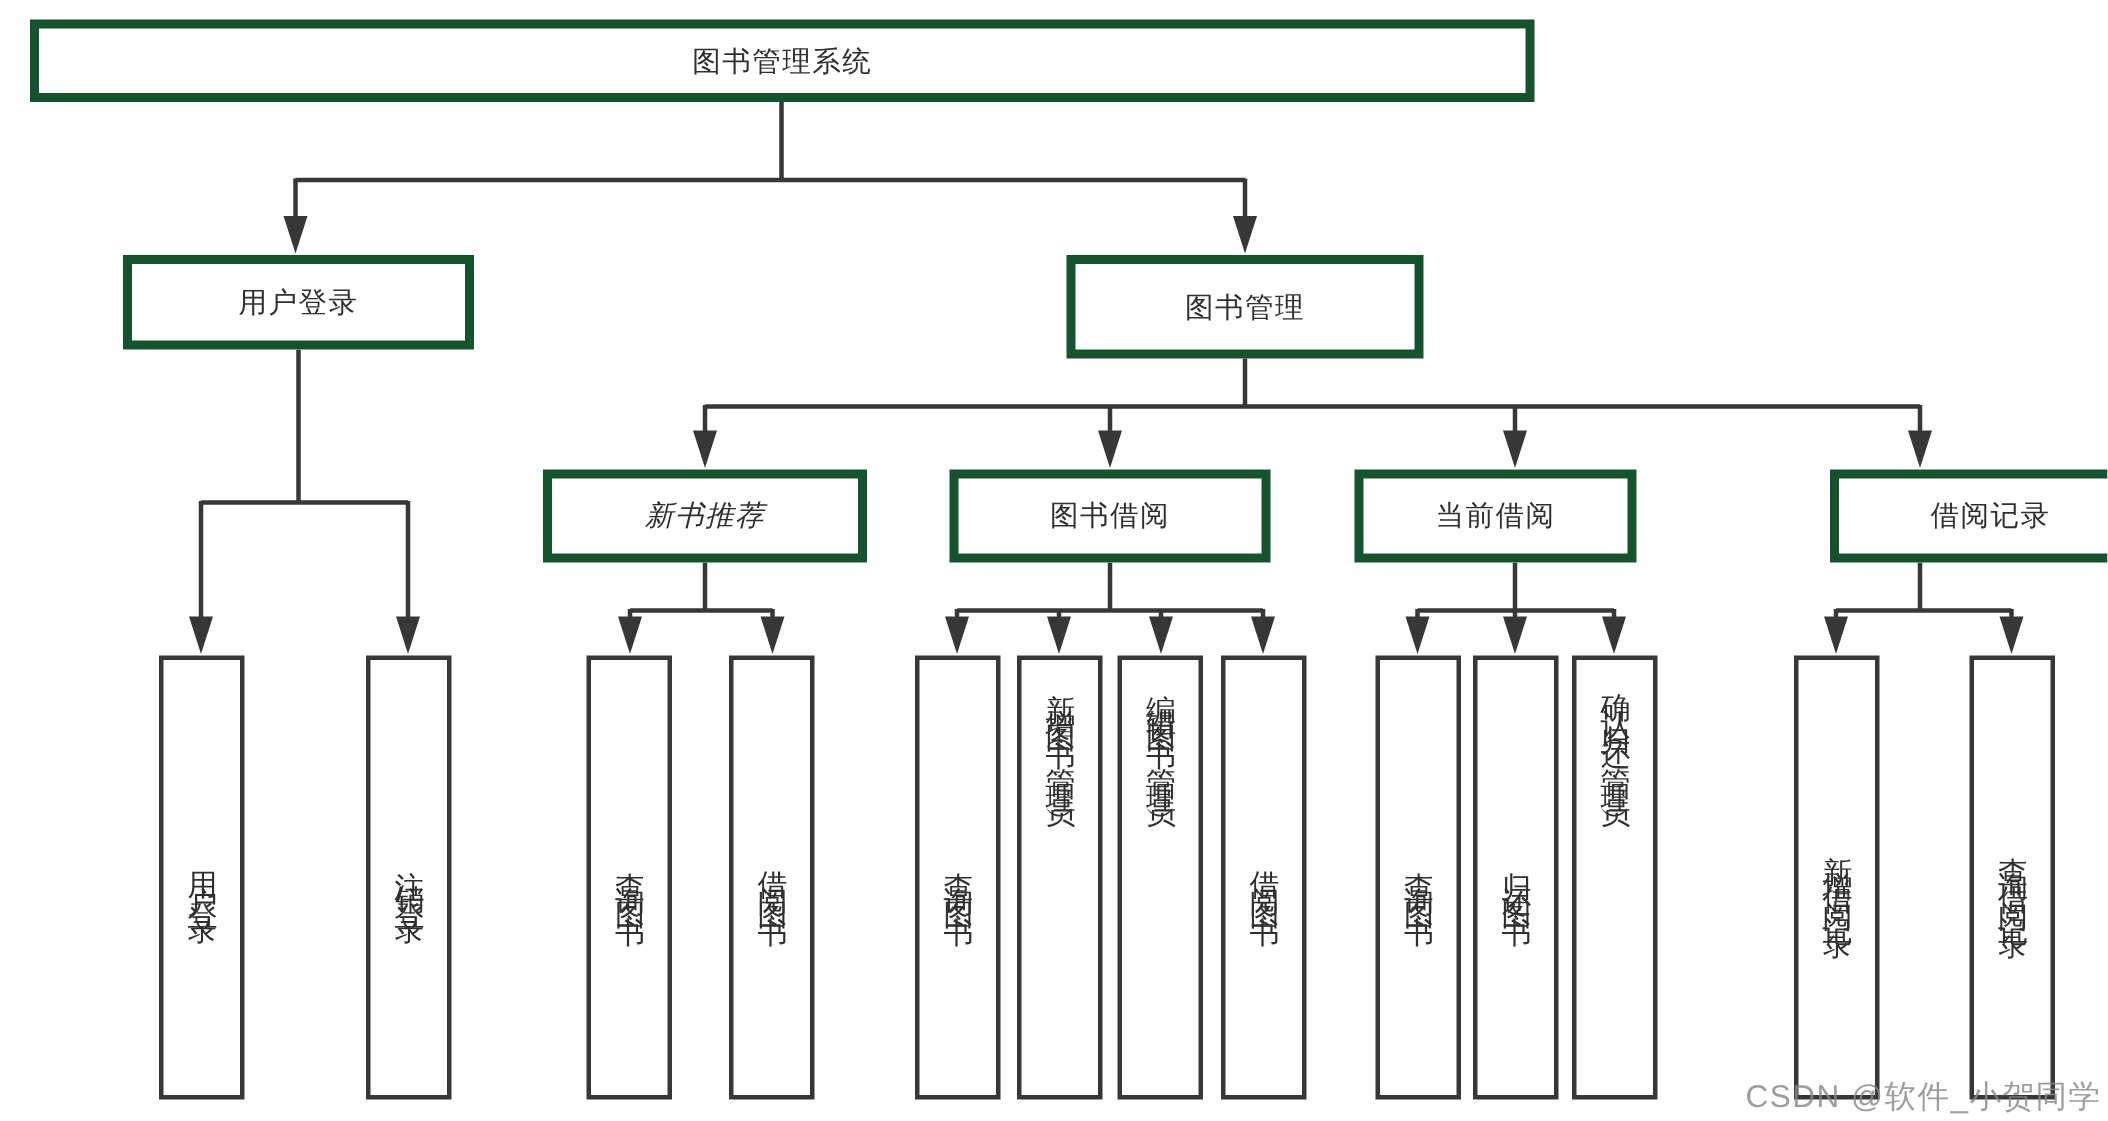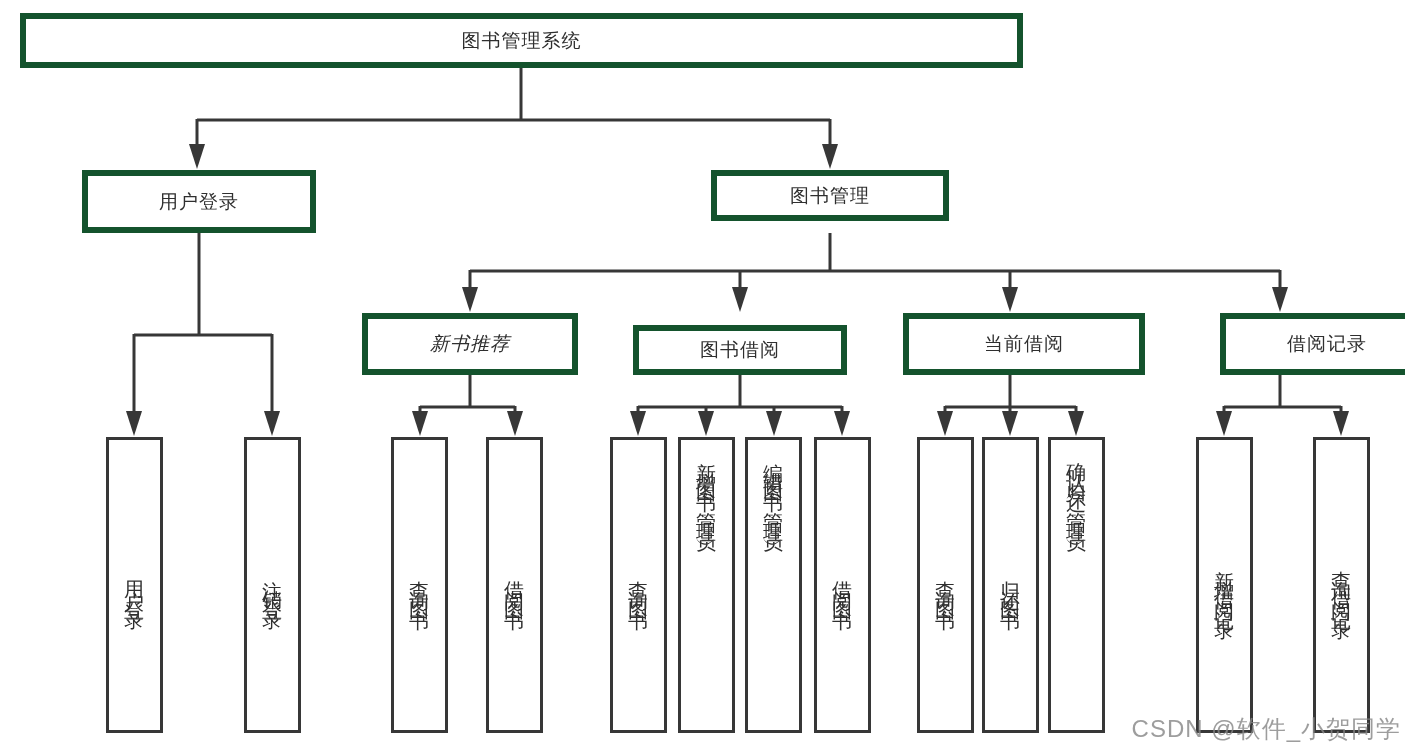--- a/index.html
+++ b/index.html
@@ -55,21 +55,21 @@
     white-space: nowrap;
   }
   .leaf.long {
     align-items: flex-start;
     padding-top: 7px;
   }
   .watermark {
     position: absolute;
     right: 4px;
     bottom: 2px;
-    font-size: 24px;
+    font-size: 21px;
     color: rgba(135,135,135,0.82);
     letter-spacing: 1px;
     z-index: 3;
   }
 </style>
 </head>
 <body>
 
 <div class="stage">
 
@@ -142,31 +142,31 @@
     </g>
   </svg>
 
   <div class="node" style="left:20px; top:13px; width:1003px; height:55px;">
     <span>图书管理系统</span>
   </div>
 
   <div class="node" style="left:82px; top:170px; width:234px; height:63px;">
     <span>用户登录</span>
   </div>
-  <div class="node" style="left:711px; top:170px; width:238px; height:51px;">
+  <div class="node" style="left:711px; top:170px; width:238px; height:69px;">
     <span>图书管理</span>
   </div>
 
   <div class="node" style="left:362px; top:313px; width:216px; height:62px;font-style:italic;">
     <span>新书推荐</span>
   </div>
-  <div class="node" style="left:633px; top:325px; width:214px; height:50px;">
+  <div class="node" style="left:633px; top:313px; width:214px; height:62px;">
     <span>图书借阅</span>
   </div>
-  <div class="node" style="left:903px; top:313px; width:242px; height:62px;">
+  <div class="node" style="left:903px; top:313px; width:188px; height:62px;">
     <span>当前借阅</span>
   </div>
   <div class="node" style="left:1173px; top:313px; width:214px; height:62px;margin-left:47px;">
     <span>借阅记录</span>
   </div>
 
   <div class="leaf" style="left:106px;">
     <span>用户登录</span>
   </div>
   <div class="leaf" style="left:244px;">

